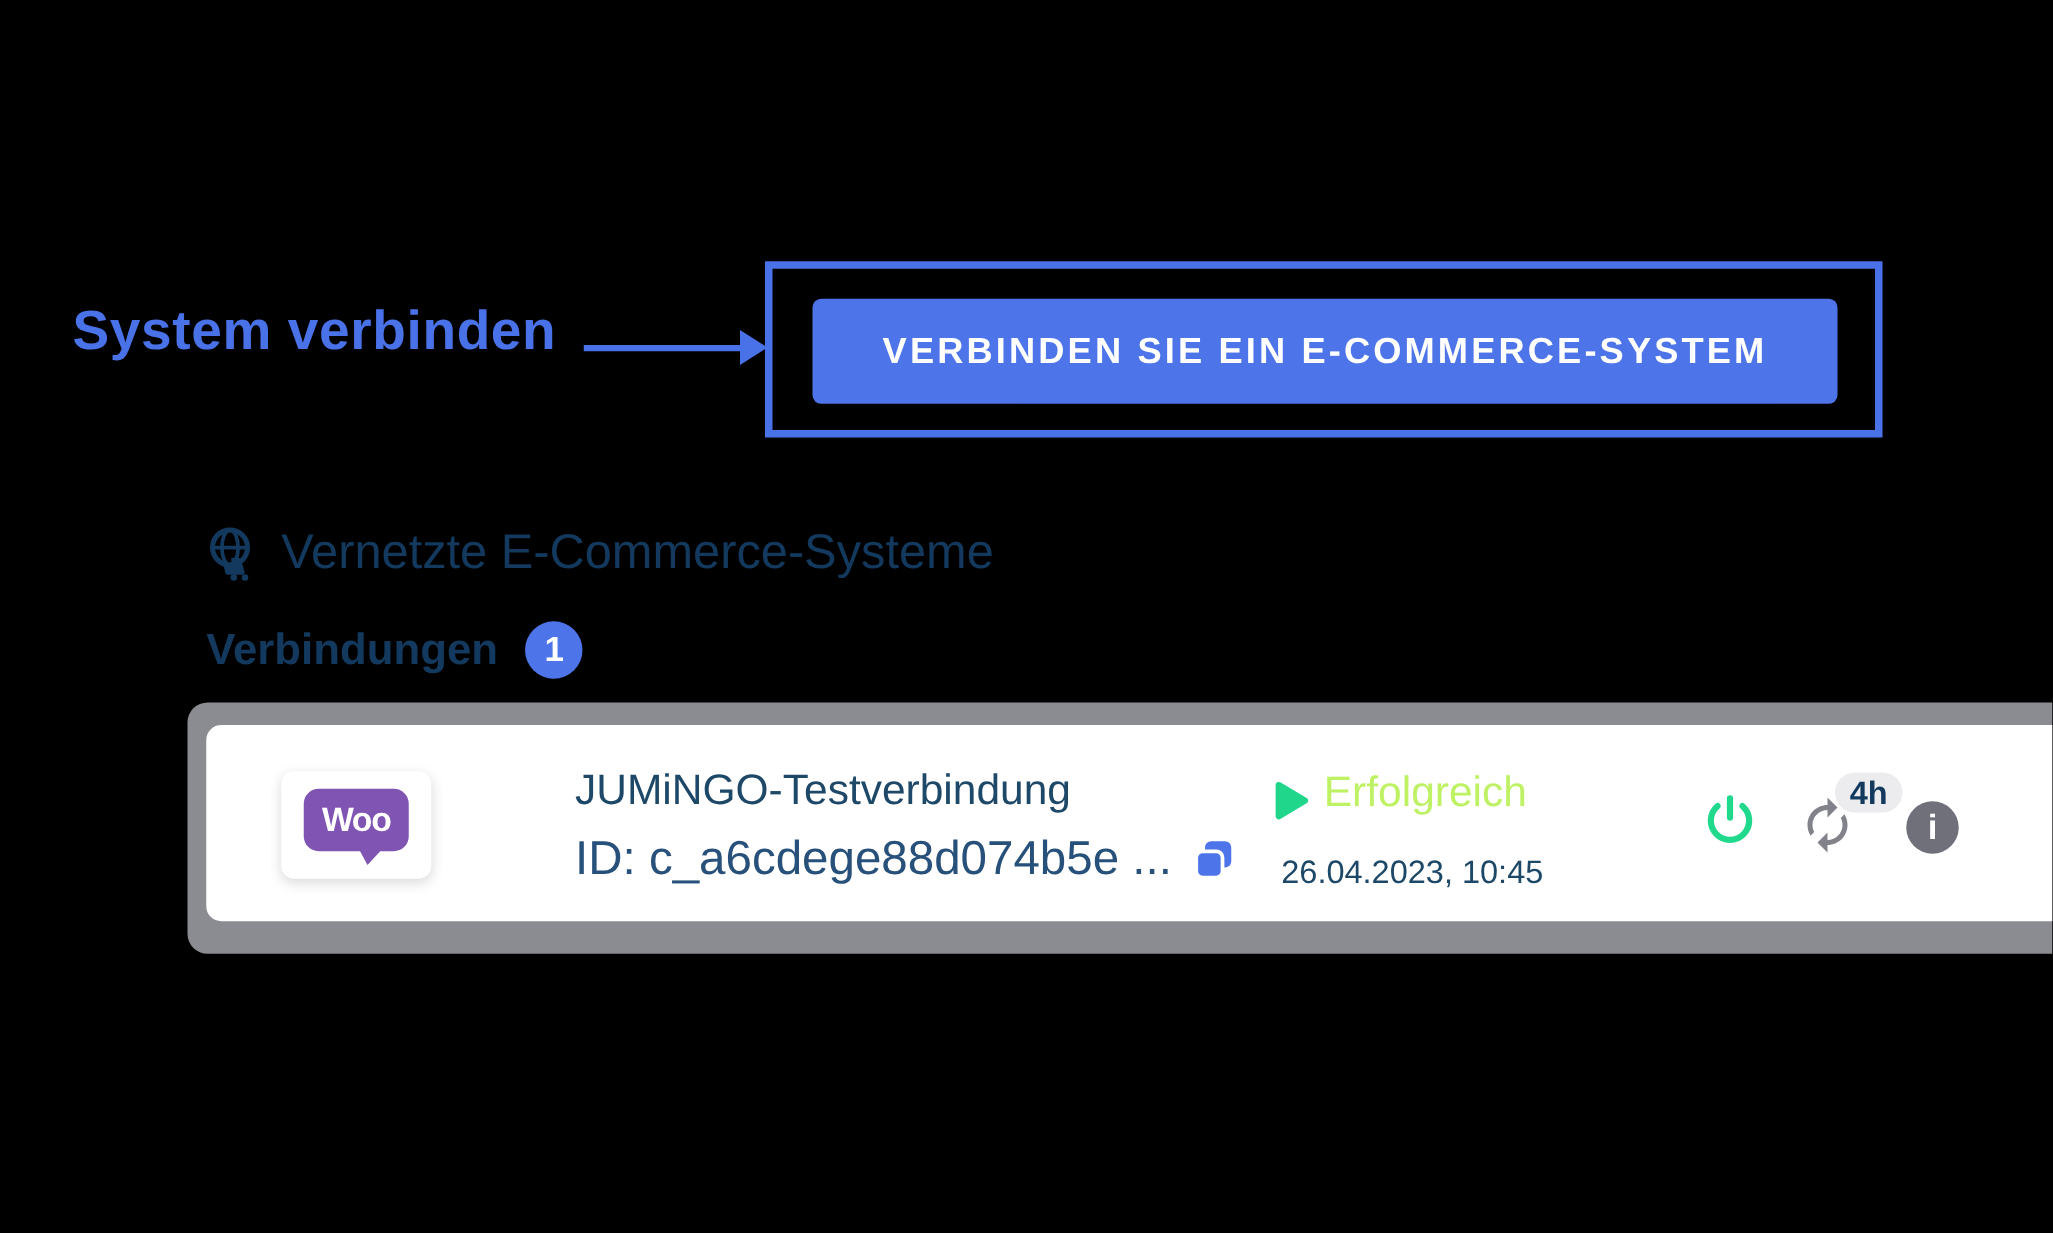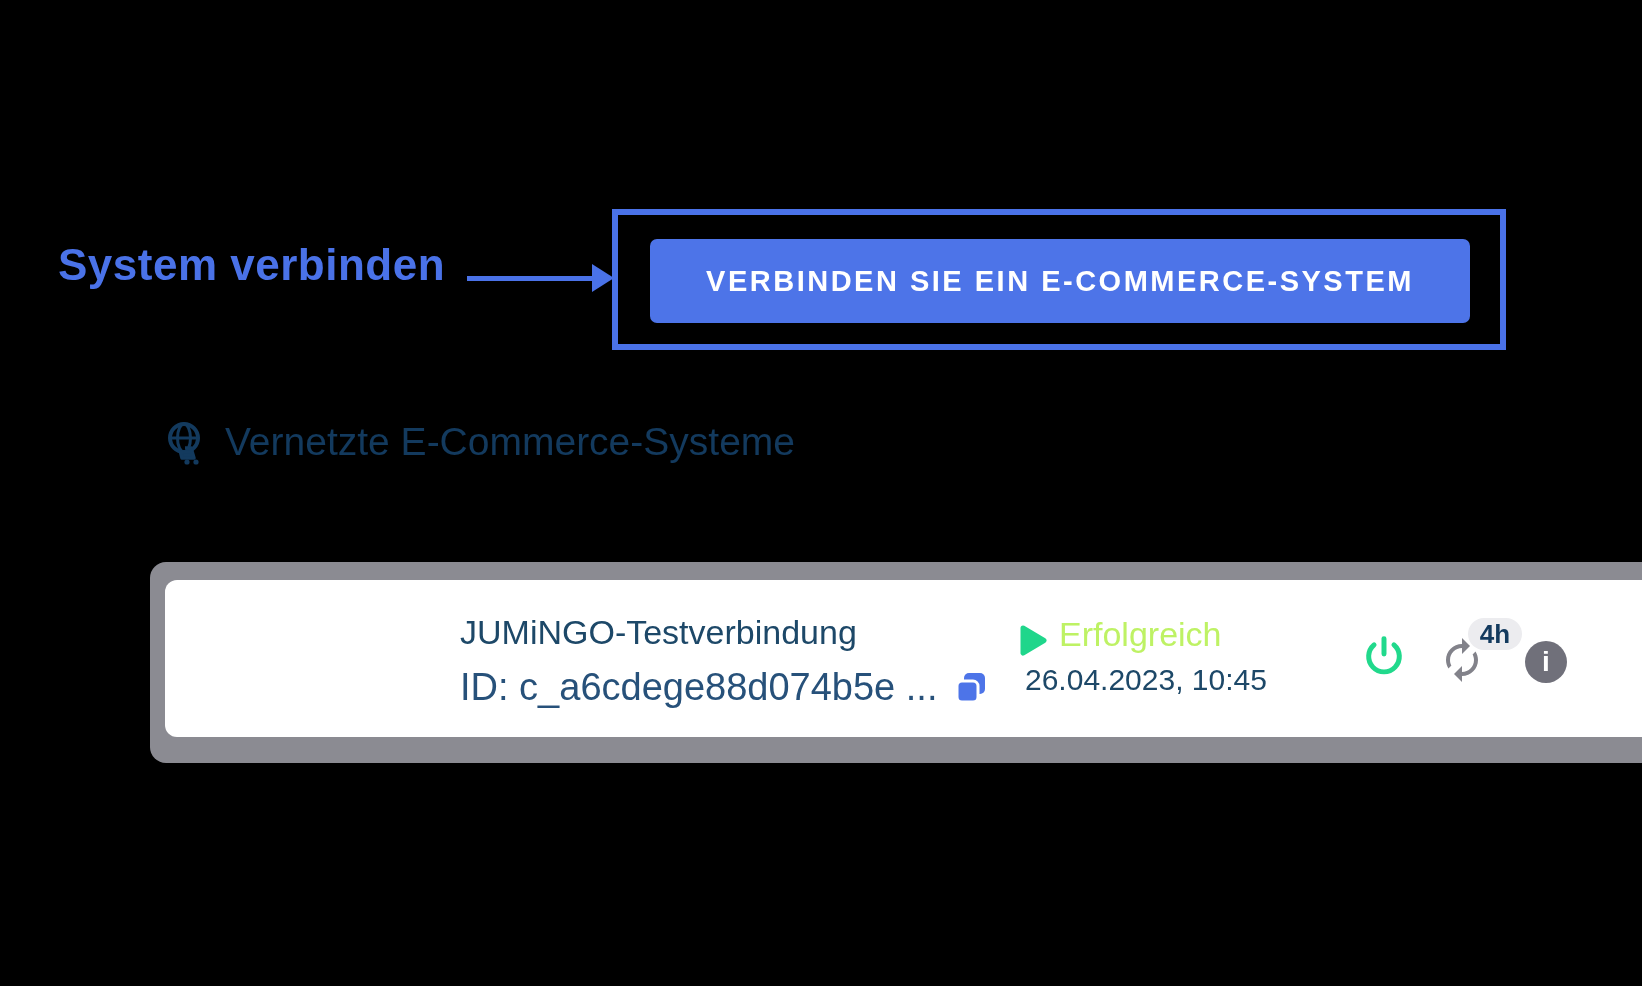--- a/index.html
+++ b/index.html
@@ -97,22 +97,22 @@
   .copy-icon { width:34px; height:34px; cursor:pointer; }
 
   .status-play {
     position:absolute; left:1020px; top:624px; width:27px; height:33px; cursor:default;
   }
   .status-text {
     position:absolute; left:1059px; top:615px;
     font-size:34px; color:#bef264; white-space:nowrap;
   }
   .timestamp {
-    position:absolute; left:1025px; top:663px;
-    font-size:30px; color:#1d4868; white-space:nowrap;
+    position:absolute; left:1025px; top:682px;
+    font-size:26px; color:#1d4868; white-space:nowrap;
   }
 
   .power-icon { position:absolute; left:1361px; top:633px; width:46px; height:46px; cursor:pointer; }
   .sync-icon  { position:absolute; left:1438px; top:636px; width:48px; height:48px; cursor:pointer; }
   .sync-badge {
     position:absolute; left:1468px; top:618px; min-width:54px; height:32px;
     background:#ececef; border-radius:16px; padding:0 10px;
     display:flex; align-items:center; justify-content:center;
     font-size:26px; font-weight:700; color:#133a5e; z-index:3;
   }
@@ -142,25 +142,34 @@
         <ellipse cx="21" cy="20" rx="6.5" ry="14" stroke="#133a5e" stroke-width="3"></ellipse>
         <path d="M7.5 20h27" stroke="#133a5e" stroke-width="3"></path>
         <path d="M22 30h6l3 10h-12l-1.5-6h12" stroke="#133a5e" stroke-width="3.5" fill="#133a5e" stroke-linejoin="round"></path>
         <circle cx="24" cy="44" r="2.6" fill="#133a5e"></circle>
         <circle cx="33" cy="44" r="2.6" fill="#133a5e"></circle>
       </svg>
     </span>
     <span class="section-title">Vernetzte E-Commerce-Systeme</span>
   </div>
 
+  <div class="subsection">
+    <span class="subsection-label">Verbindungen</span>
+    <span class="count-badge">1</span>
+  </div>
 
   <div class="card-outer">
     <div class="card-inner"></div>
   </div>
 
+  <div class="woo-box">
+    <div class="woo-bubble">
+      <span class="woo-text">Woo</span>
+    </div>
+  </div>
 
   <div class="conn-name">JUMiNGO-Testverbindung</div>
   <div class="conn-id-row">
     <span class="conn-id">ID: c_a6cdege88d074b5e ...</span>
     <span class="copy-icon">
       <svg width="34" height="34" viewBox="0 0 34 34">
         <rect x="10" y="2" width="21" height="21" rx="5" fill="#4d74e8"></rect>
         <rect x="3" y="10" width="21" height="21" rx="5" fill="#4d74e8" stroke="#ffffff" stroke-width="3"></rect>
       </svg>
     </span>

